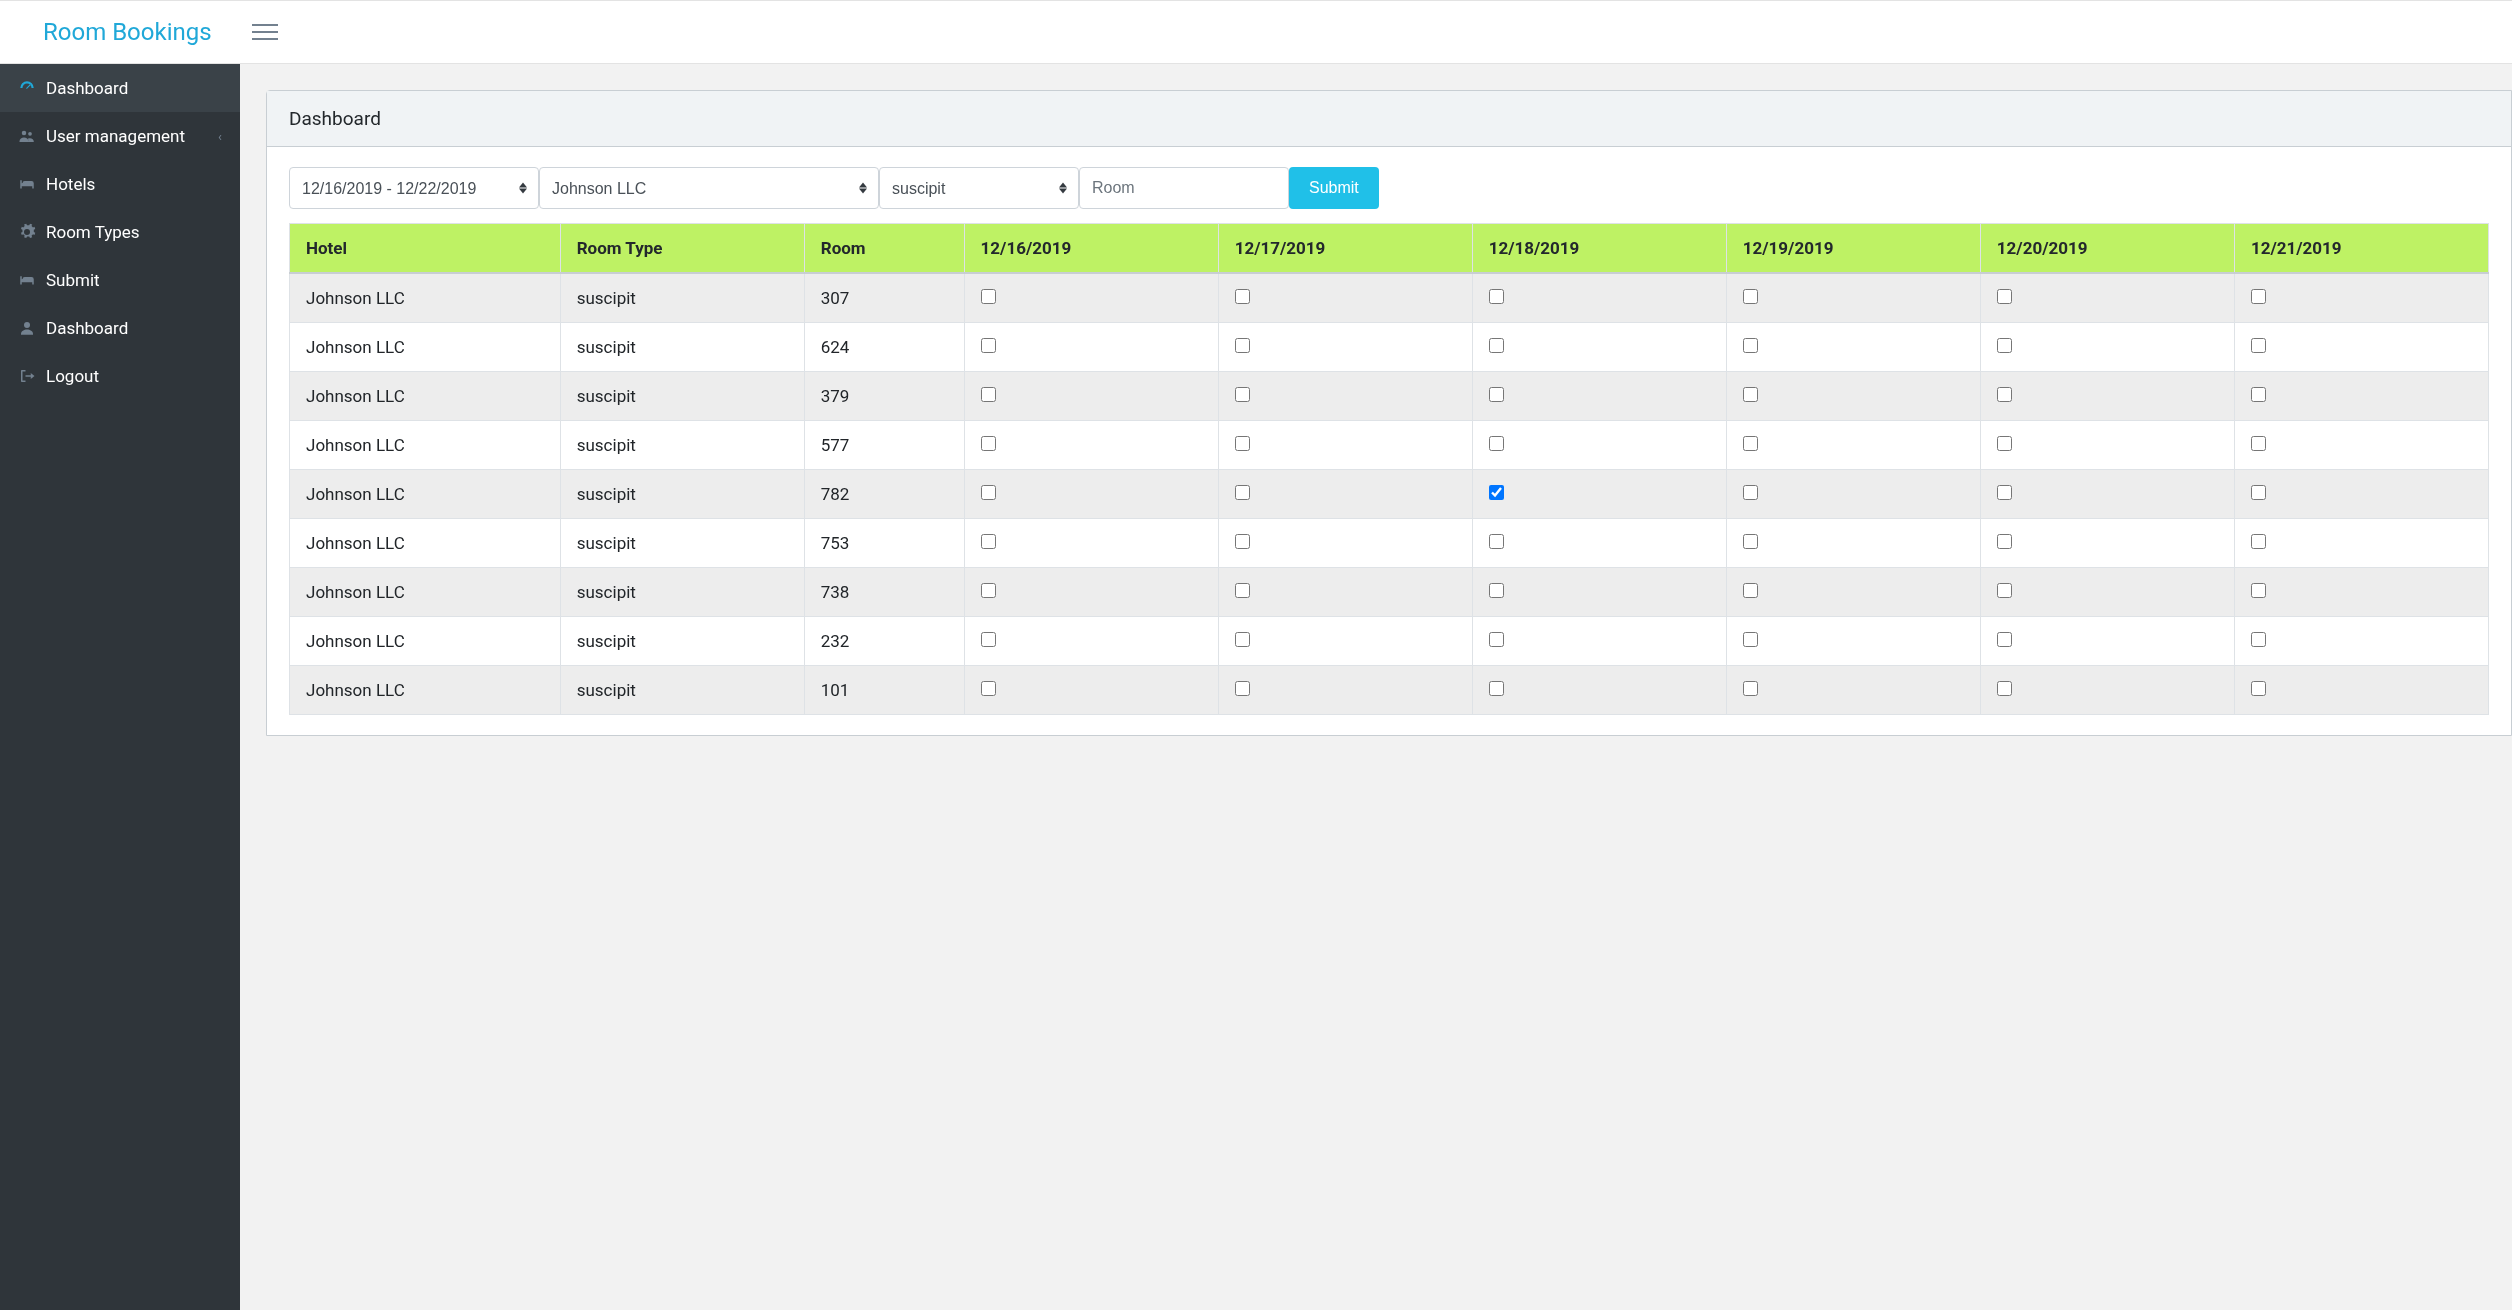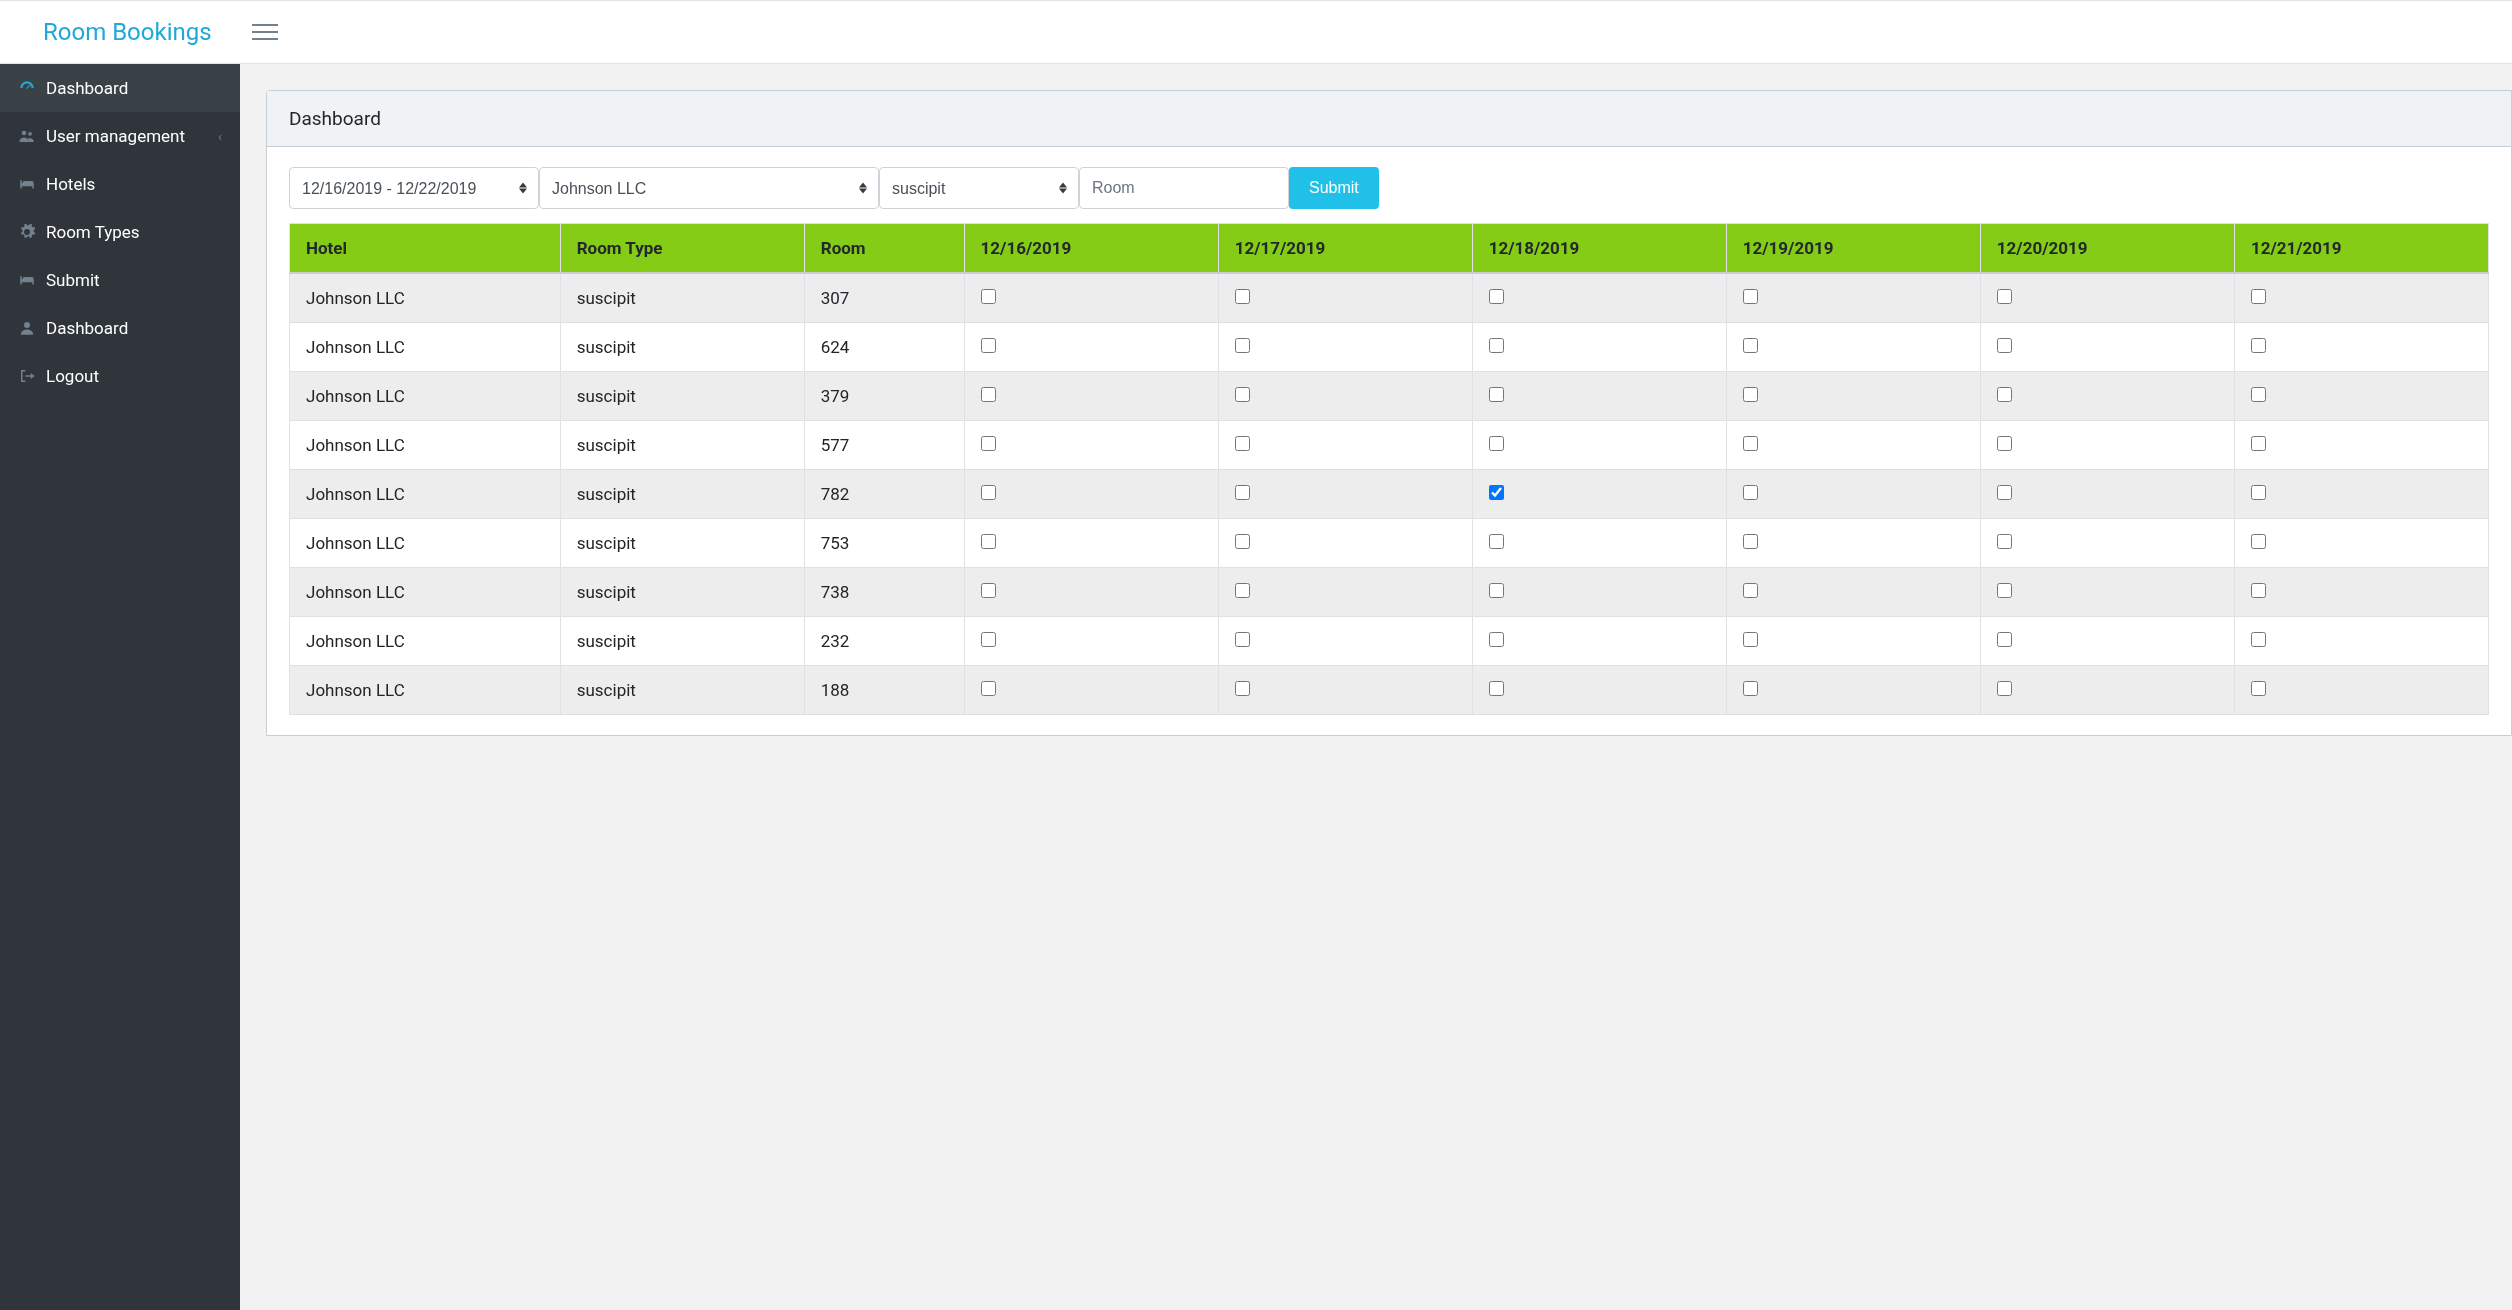--- a/index.html
+++ b/index.html
@@ -171,21 +171,21 @@
     border-collapse: collapse;
     font-size: 17px;
   }
   table.bookings th, table.bookings td {
     border: 1px solid #dee2e6;
     padding: 14px 16px;
     text-align: left;
     vertical-align: top;
   }
   table.bookings thead th {
-    background: #84cc16;
+    background: #bef264;
     font-weight: 700;
     border-bottom: 2px solid #c8ced3;
     color: #23282c;
   }
   table.bookings tbody tr:nth-child(odd) td {
     background: #ededed;
   }
   table.bookings tbody tr:nth-child(even) td {
     background: #fff;
   }
@@ -413,21 +413,21 @@
                 <td><input type="checkbox" style=""></td>
                 <td><input type="checkbox" style=""></td>
                 <td><input type="checkbox" style=""></td>
                 <td><input type="checkbox" style=""></td>
                 <td><input type="checkbox" style=""></td>
                 <td><input type="checkbox" style=""></td>
               </tr>
               <tr>
                 <td>Johnson LLC</td>
                 <td>suscipit</td>
-                <td>188</td>
+                <td>101</td>
                 <td><input type="checkbox" style=""></td>
                 <td><input type="checkbox" style=""></td>
                 <td><input type="checkbox" style=""></td>
                 <td><input type="checkbox" style=""></td>
                 <td><input type="checkbox" style=""></td>
                 <td><input type="checkbox" style=""></td>
               </tr>
             </tbody>
         </table>
       </div>

